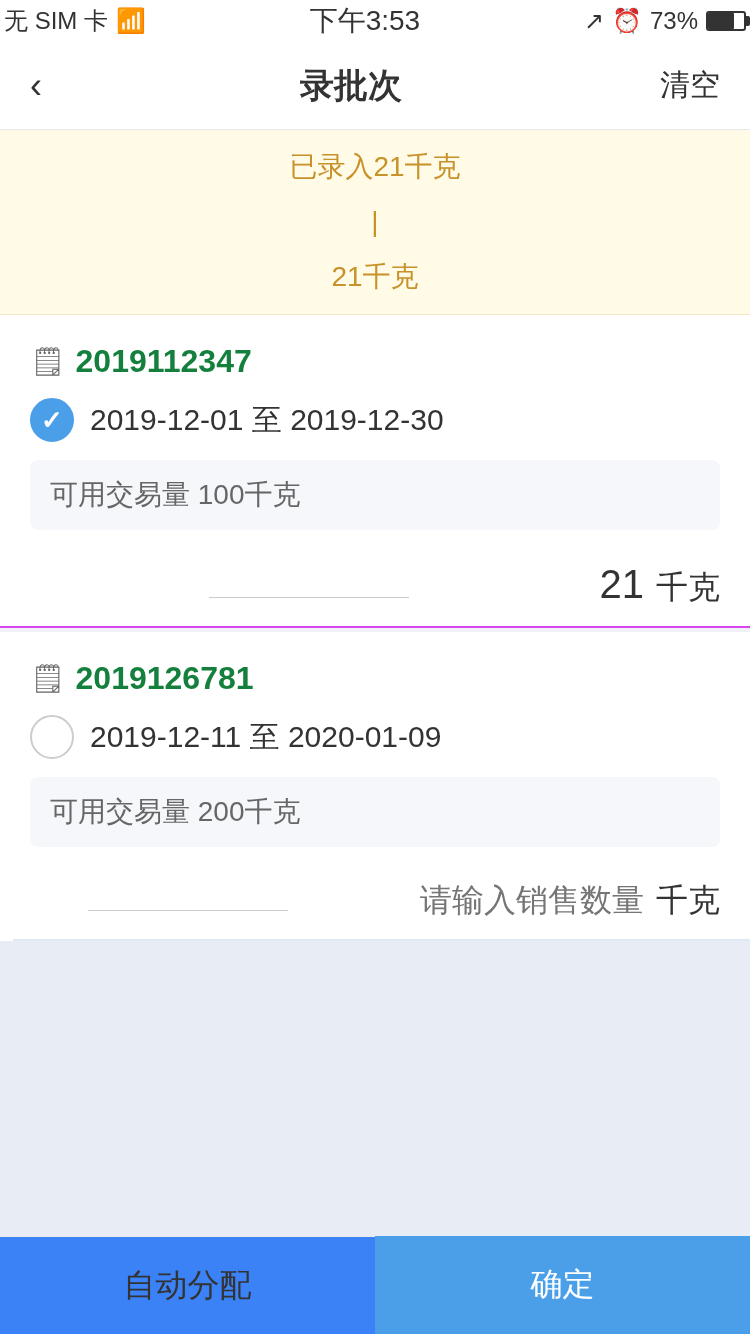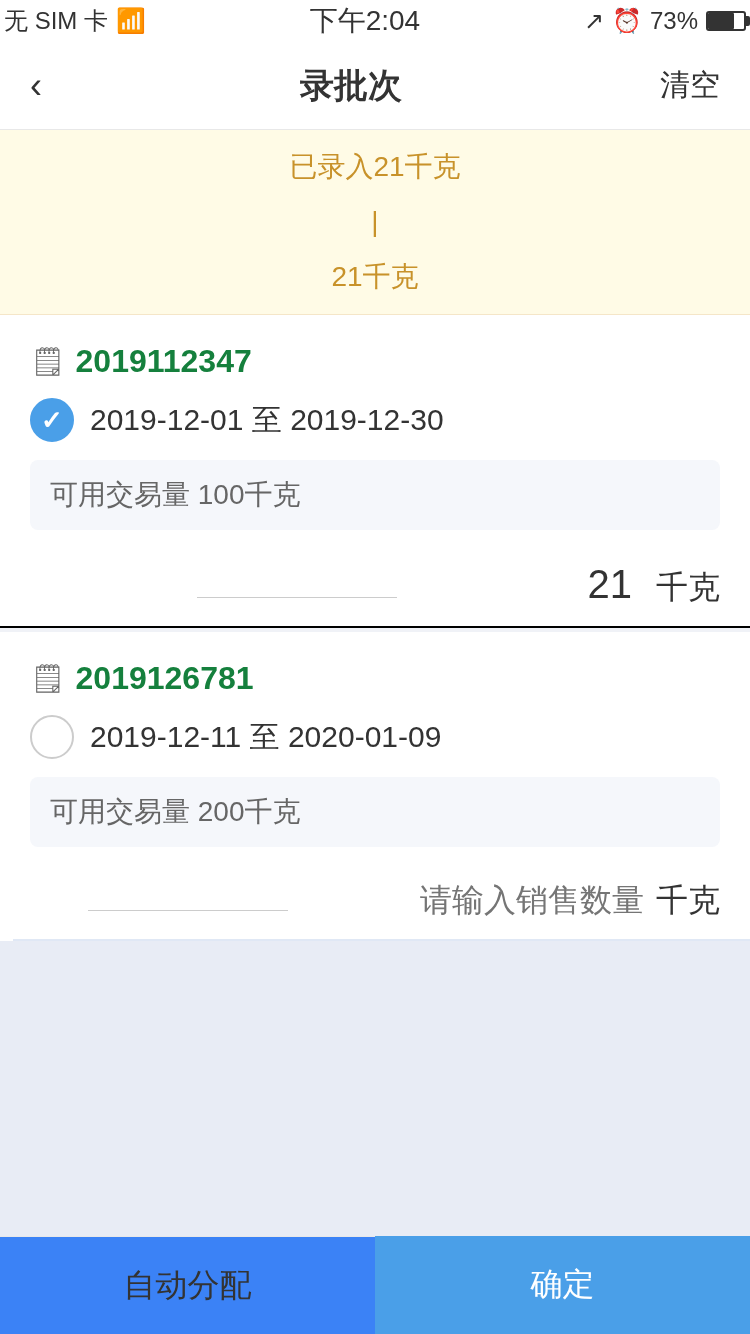--- a/index.html
+++ b/index.html
@@ -171,23 +171,23 @@
       font-size: 28px;
       color: #666;
     }
 
     
     .amount-row {
       padding: 16px 30px;
       display: flex;
       align-items: baseline;
       justify-content: flex-end;
-      gap: 24px;
-      background: #fff;
-      border-bottom: 2px solid #000000;
+      gap: 12px;
+      background: #fff;
+      border-bottom: 2px solid #d946ef;
     }
     .amount-value {
       font-size: 40px;
       color: #333;
       font-weight: 400;
     }
     .amount-unit {
       font-size: 32px;
       color: #333;
     }
@@ -263,21 +263,21 @@
     }
   </style>
 </head>
 <body>
 
 <div class="status-bar">
   <div class="status-bar-left">
     <span>无 SIM 卡</span>
     <span>📶</span>
   </div>
-  <div class="status-bar-center">下午2:04</div>
+  <div class="status-bar-center">下午3:53</div>
   <div class="status-bar-right">
     <span>↗</span>
     <span>⏰</span>
     <span>73%</span>
     <span class="battery-icon">
       <div class="battery-fill"></div>
     </span>
   </div>
 </div>
 

